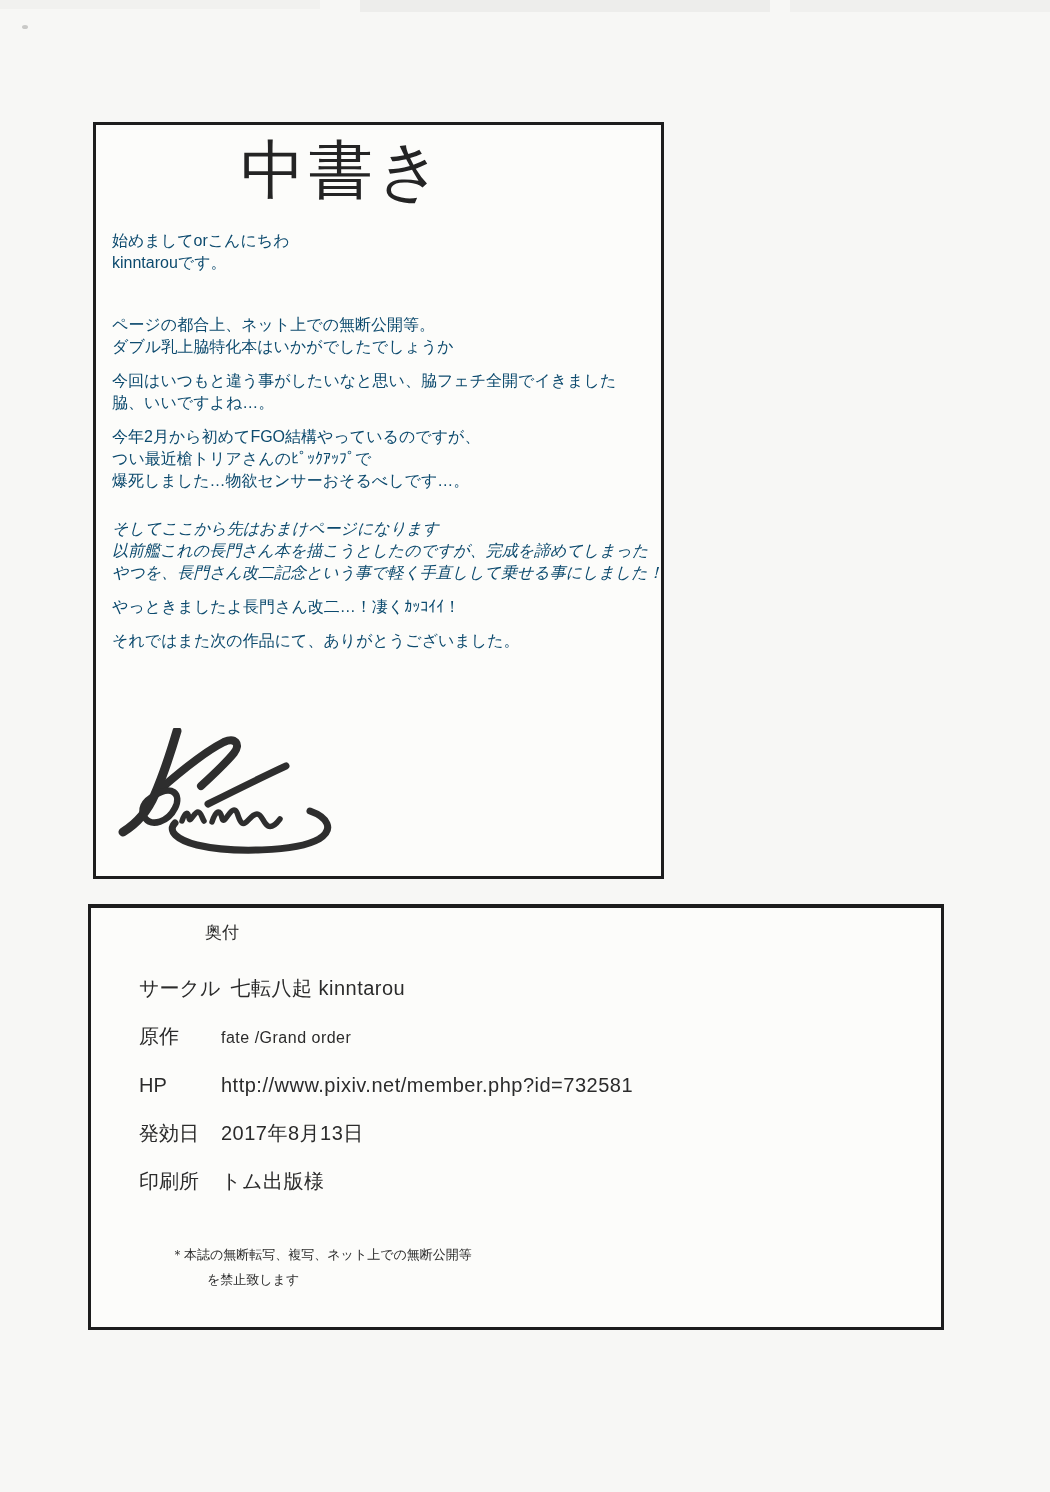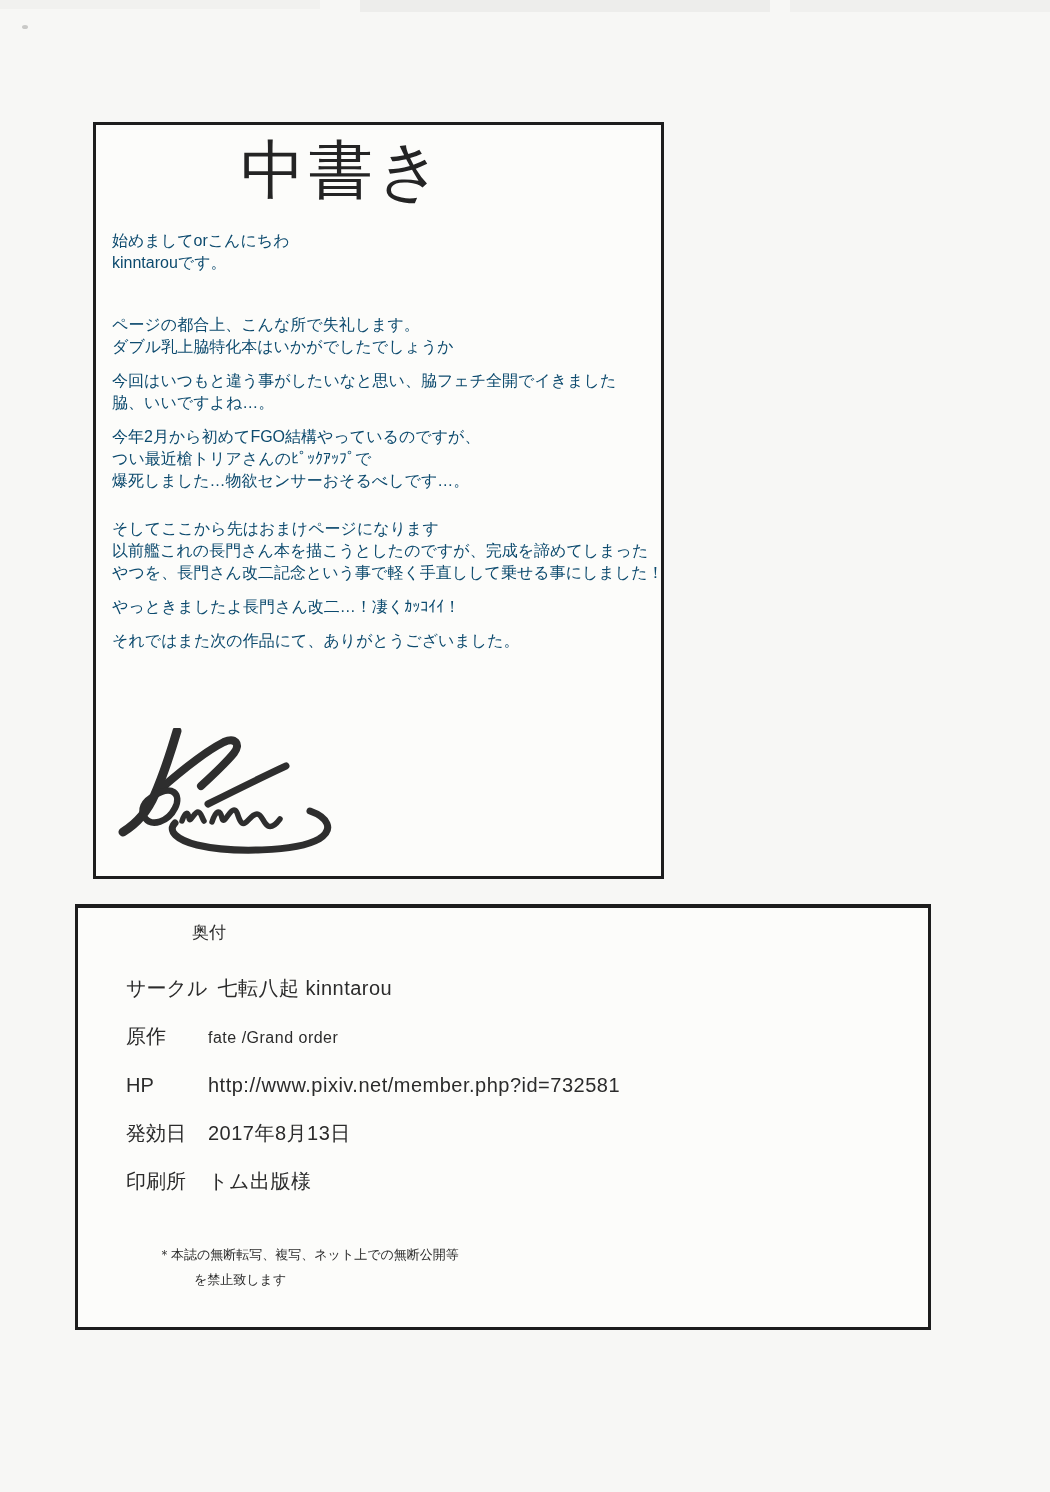--- a/index.html
+++ b/index.html
@@ -46,39 +46,39 @@
   }
   .afterword-body {
     margin: 26px 10px 0 16px;
     font-size: 16px;
     line-height: 22px;
     color: #0c4a6e;
   }
   .para { margin: 12px 0 0 0; }
   .para.first { margin-top: 0; }
   .para.gap-large { margin-top: 40px; }
-  .para.gap-med { margin-top: 26px; }
+  .para.gap-med { margin-top: 26px; font-style: italic; }
   .line { display: block; white-space: nowrap; }
 
   .signature {
     position: absolute;
     left: 18px; top: 603px;
     width: 240px; height: 140px;
   }
   .signature path {
     fill: none;
     stroke: #2e2e2e;
     stroke-linecap: round;
     stroke-linejoin: round;
   }
 
   
   .colophon-box {
     position: absolute;
-    left: 75px; top: 904px;
+    left: 88px; top: 904px;
     width: 856px; height: 426px;
     border: 3px solid #1d1d1d;
     border-top-width: 4px;
     background: #fcfcfa;
     box-sizing: border-box;
     padding: 14px 20px 0 48px;
   }
   .okuzuke-label {
     margin-left: 66px;
     font-size: 17px;
@@ -128,21 +128,21 @@
 
   <section class="afterword-box">
     <h1 class="afterword-title">中書き</h1>
 
     <div class="afterword-body">
       <p class="para first">
         <span class="line">始めましてorこんにちわ</span>
         <span class="line">kinntarouです。</span>
       </p>
       <p class="para gap-large">
-        <span class="line">ページの都合上、こんな所で失礼します。</span>
+        <span class="line">ページの都合上、ネット上での無断公開等。</span>
         <span class="line">ダブル乳上脇特化本はいかがでしたでしょうか</span>
       </p>
       <p class="para">
         <span class="line">今回はいつもと違う事がしたいなと思い、脇フェチ全開でイきました</span>
         <span class="line">脇、いいですよね…。</span>
       </p>
       <p class="para">
         <span class="line">今年2月から初めてFGO結構やっているのですが、</span>
         <span class="line">つい最近槍トリアさんのﾋﾟｯｸｱｯﾌﾟで</span>
         <span class="line">爆死しました…物欲センサーおそるべしです…。</span>

